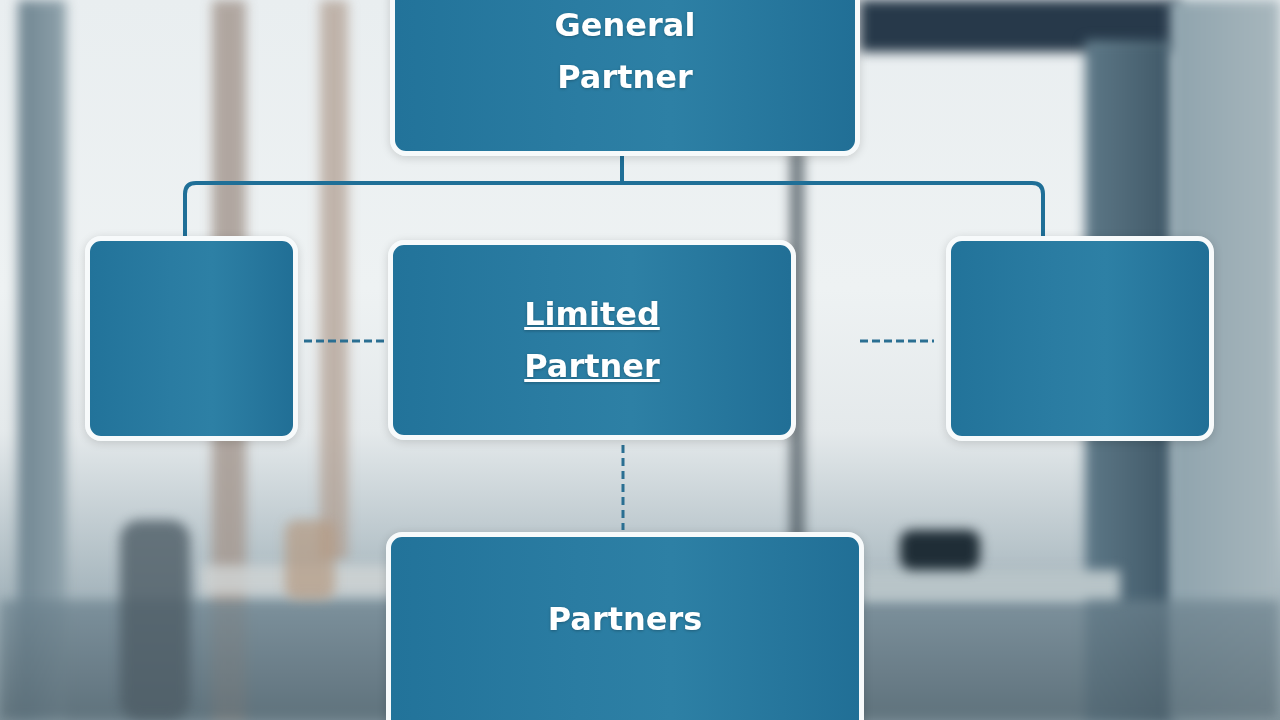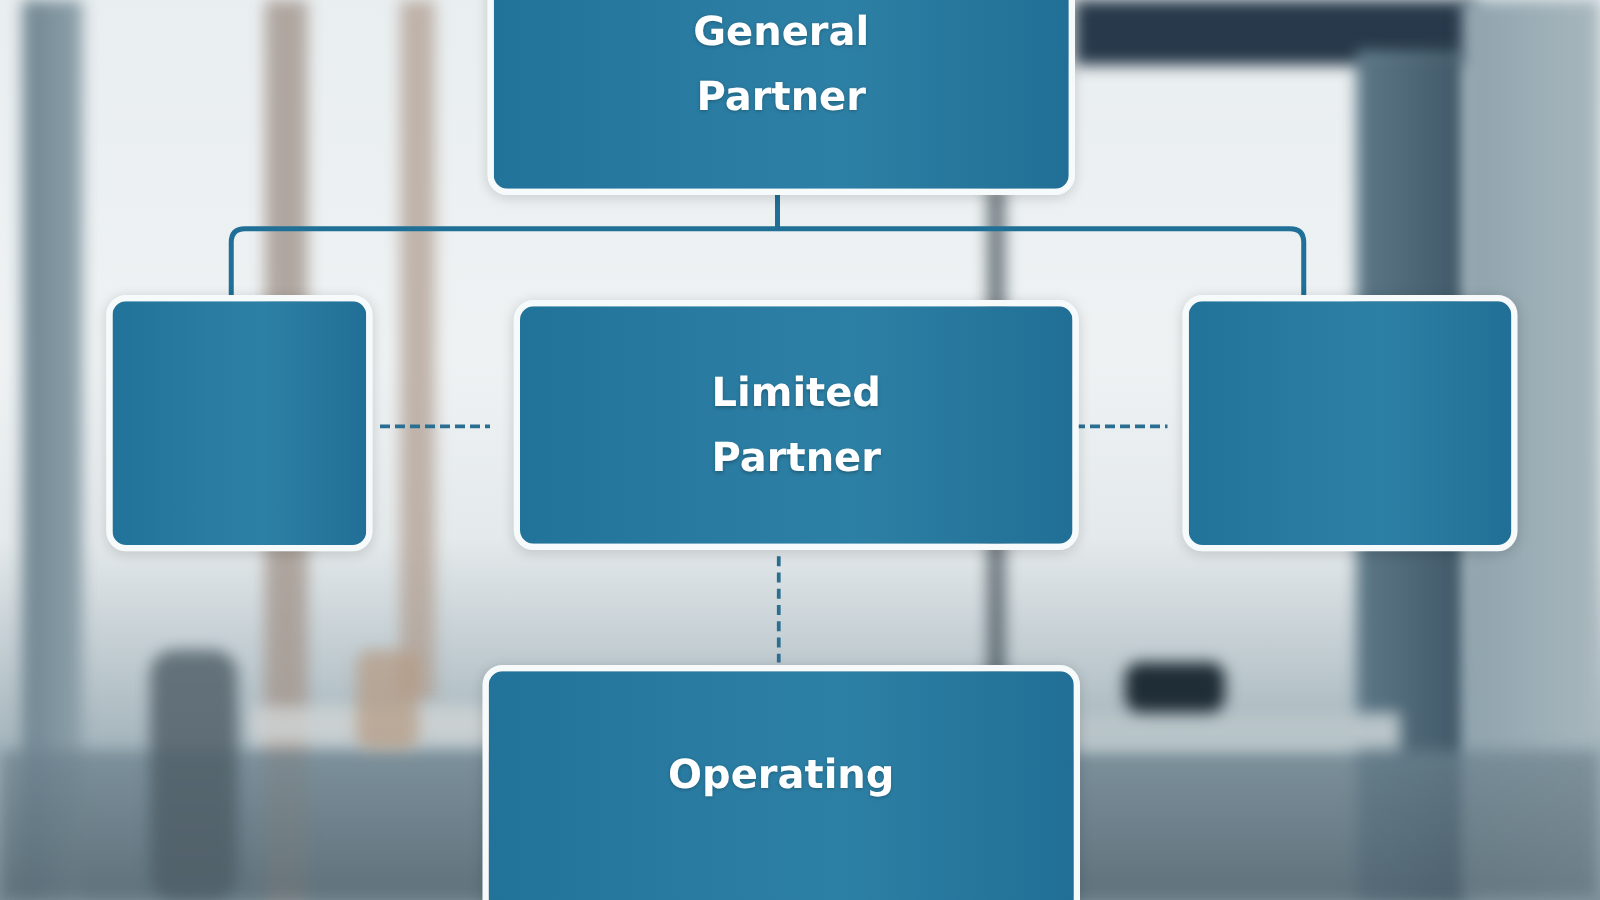--- a/index.html
+++ b/index.html
@@ -35,21 +35,21 @@
       box-shadow: 0 2px 10px rgba(0,0,0,.15);
       color: #ffffff;
       display: flex; flex-direction: column; align-items: center; justify-content: center;
       text-align: center;
     }
     .box .label {
       font-family: "DejaVu Sans", sans-serif; font-weight: bold; font-size: 32px; line-height: 52px;
       text-shadow: 0 1px 3px rgba(0,0,0,.25);
     }
     #gp { left: 390px; top: -20px; width: 470px; height: 176px; justify-content: flex-start; padding-top: 14px; }
-    #lp { left: 411px; top: 240px; width: 452px; height: 200px; }
+    #lp { left: 388px; top: 240px; width: 408px; height: 200px; text-decoration: underline; }
     #left-box { left: 85px; top: 236px; width: 213px; height: 205px; }
     #right-box { left: 946px; top: 236px; width: 268px; height: 205px; }
     #oc { left: 386px; top: 532px; width: 478px; height: 210px; justify-content: flex-start; padding-top: 56px; }
 
     svg.lines { position: absolute; left: 0; top: 0; }
   </style>
 </head>
 <body>
 
 <div class="bg">
@@ -93,14 +93,14 @@
 <div class="box" id="lp">
   <span class="label">Limited</span>
   <span class="label">Partner</span>
 </div>
 
 <div class="box" id="right-box">
   <span class="label"></span>
 </div>
 
 <div class="box" id="oc">
-  <span class="label">Operating</span>
+  <span class="label">Partners</span>
 </div>
 
 </body></html>

